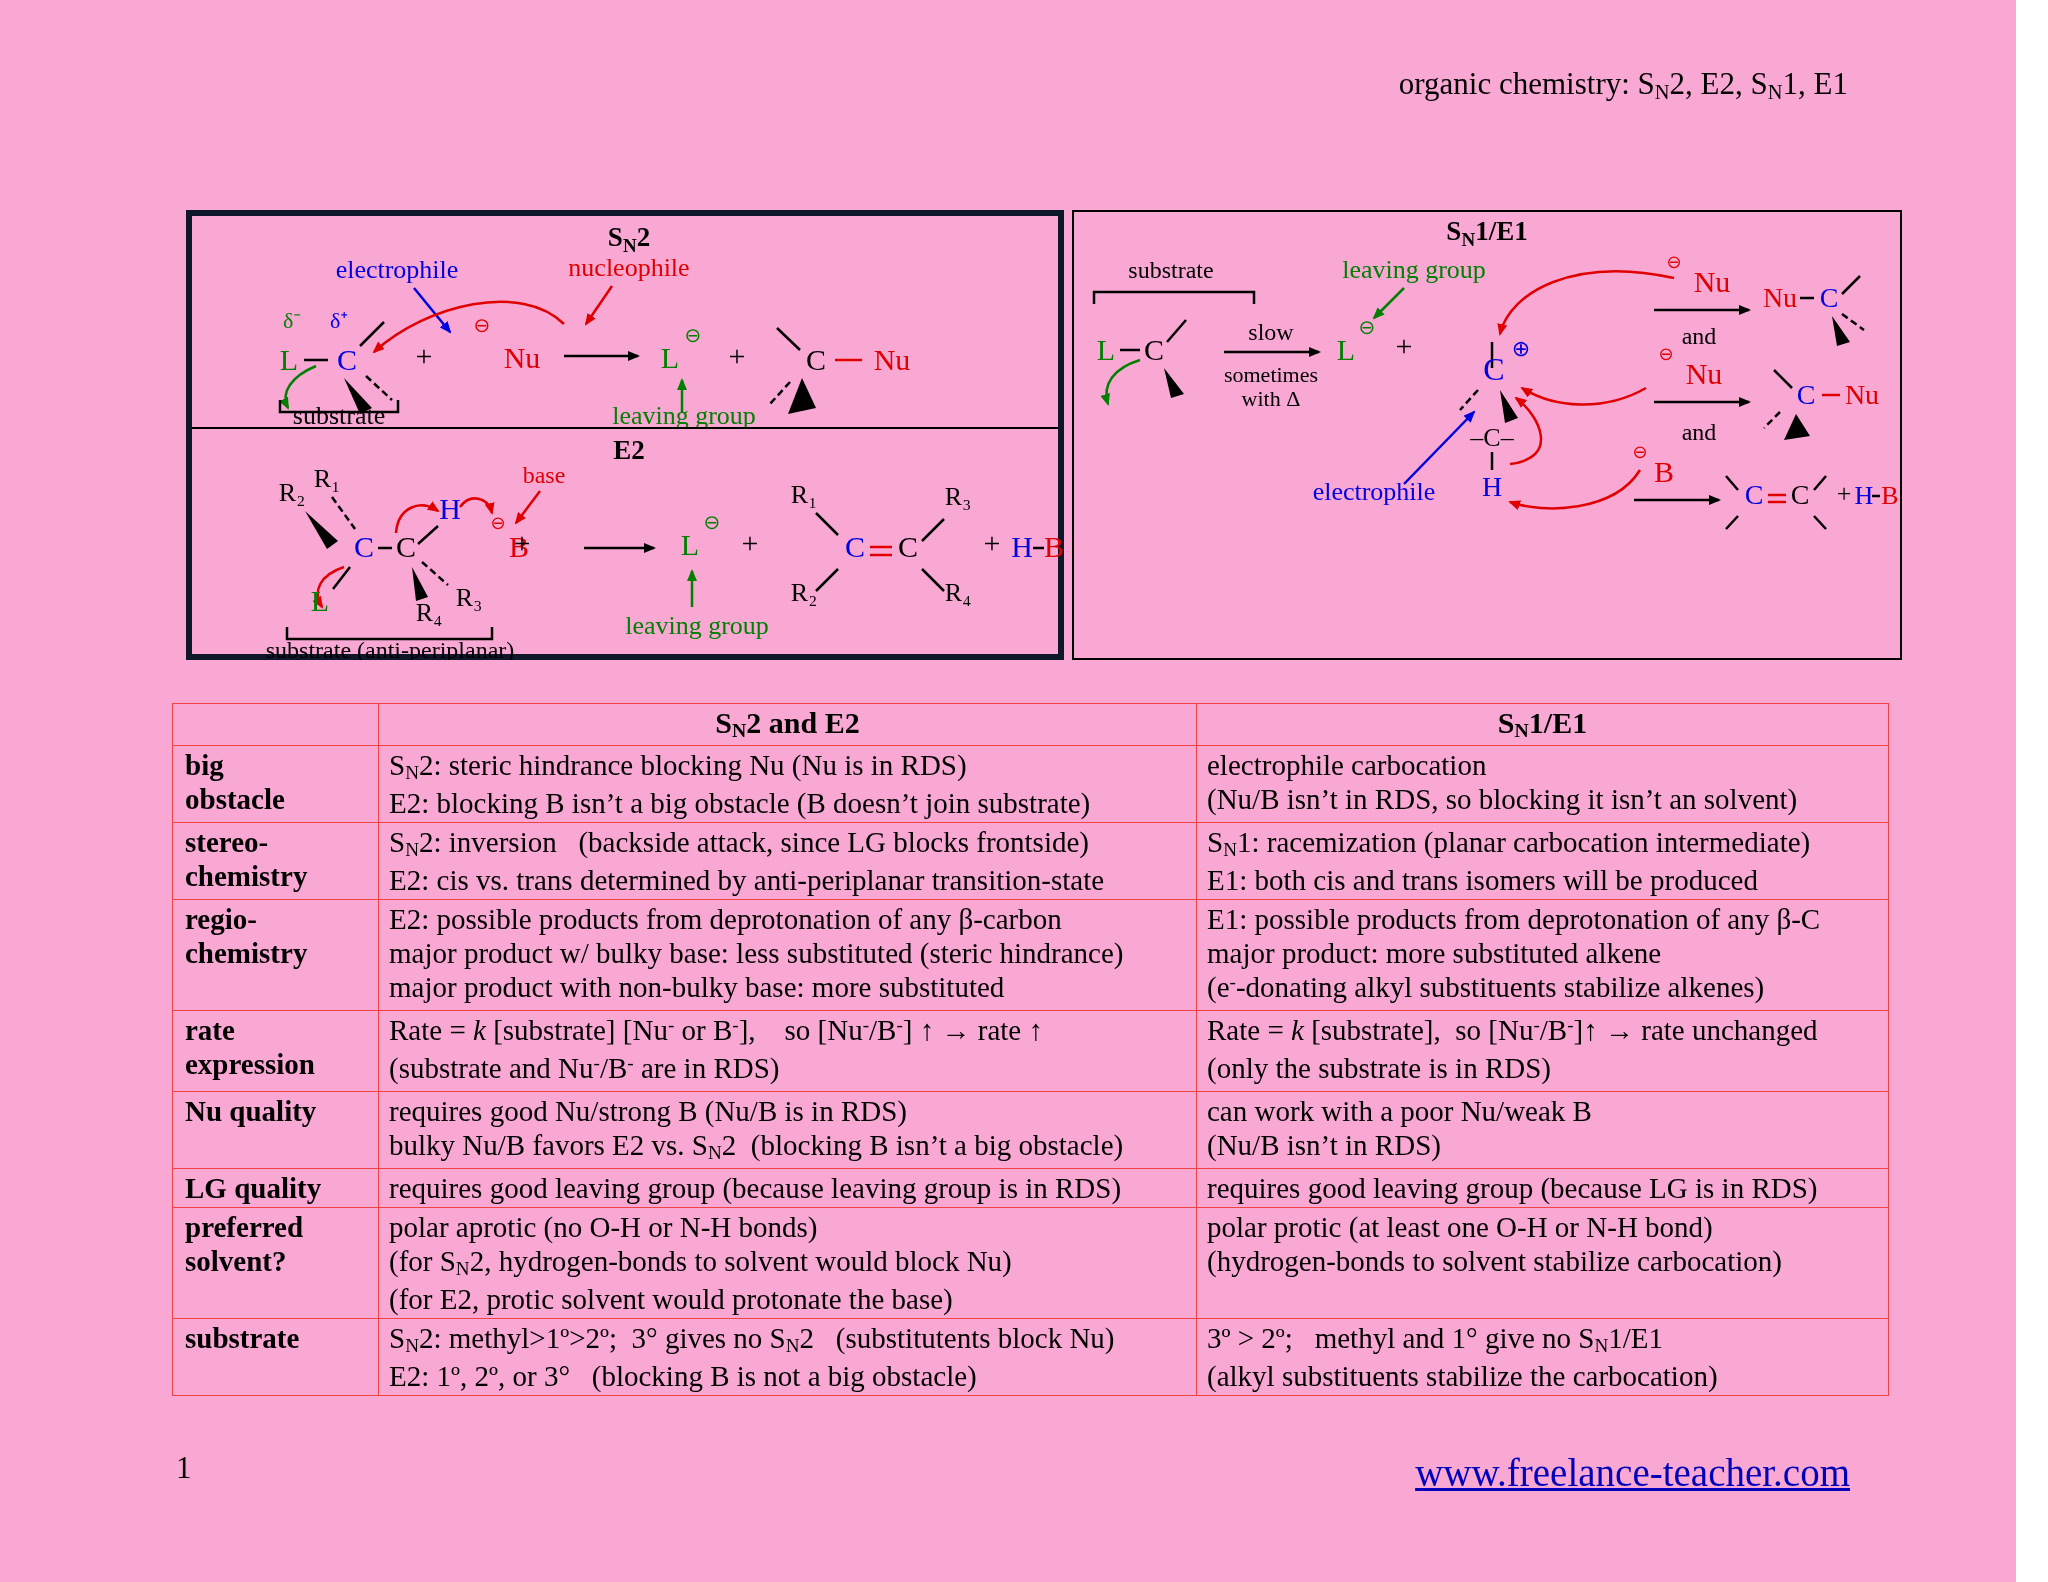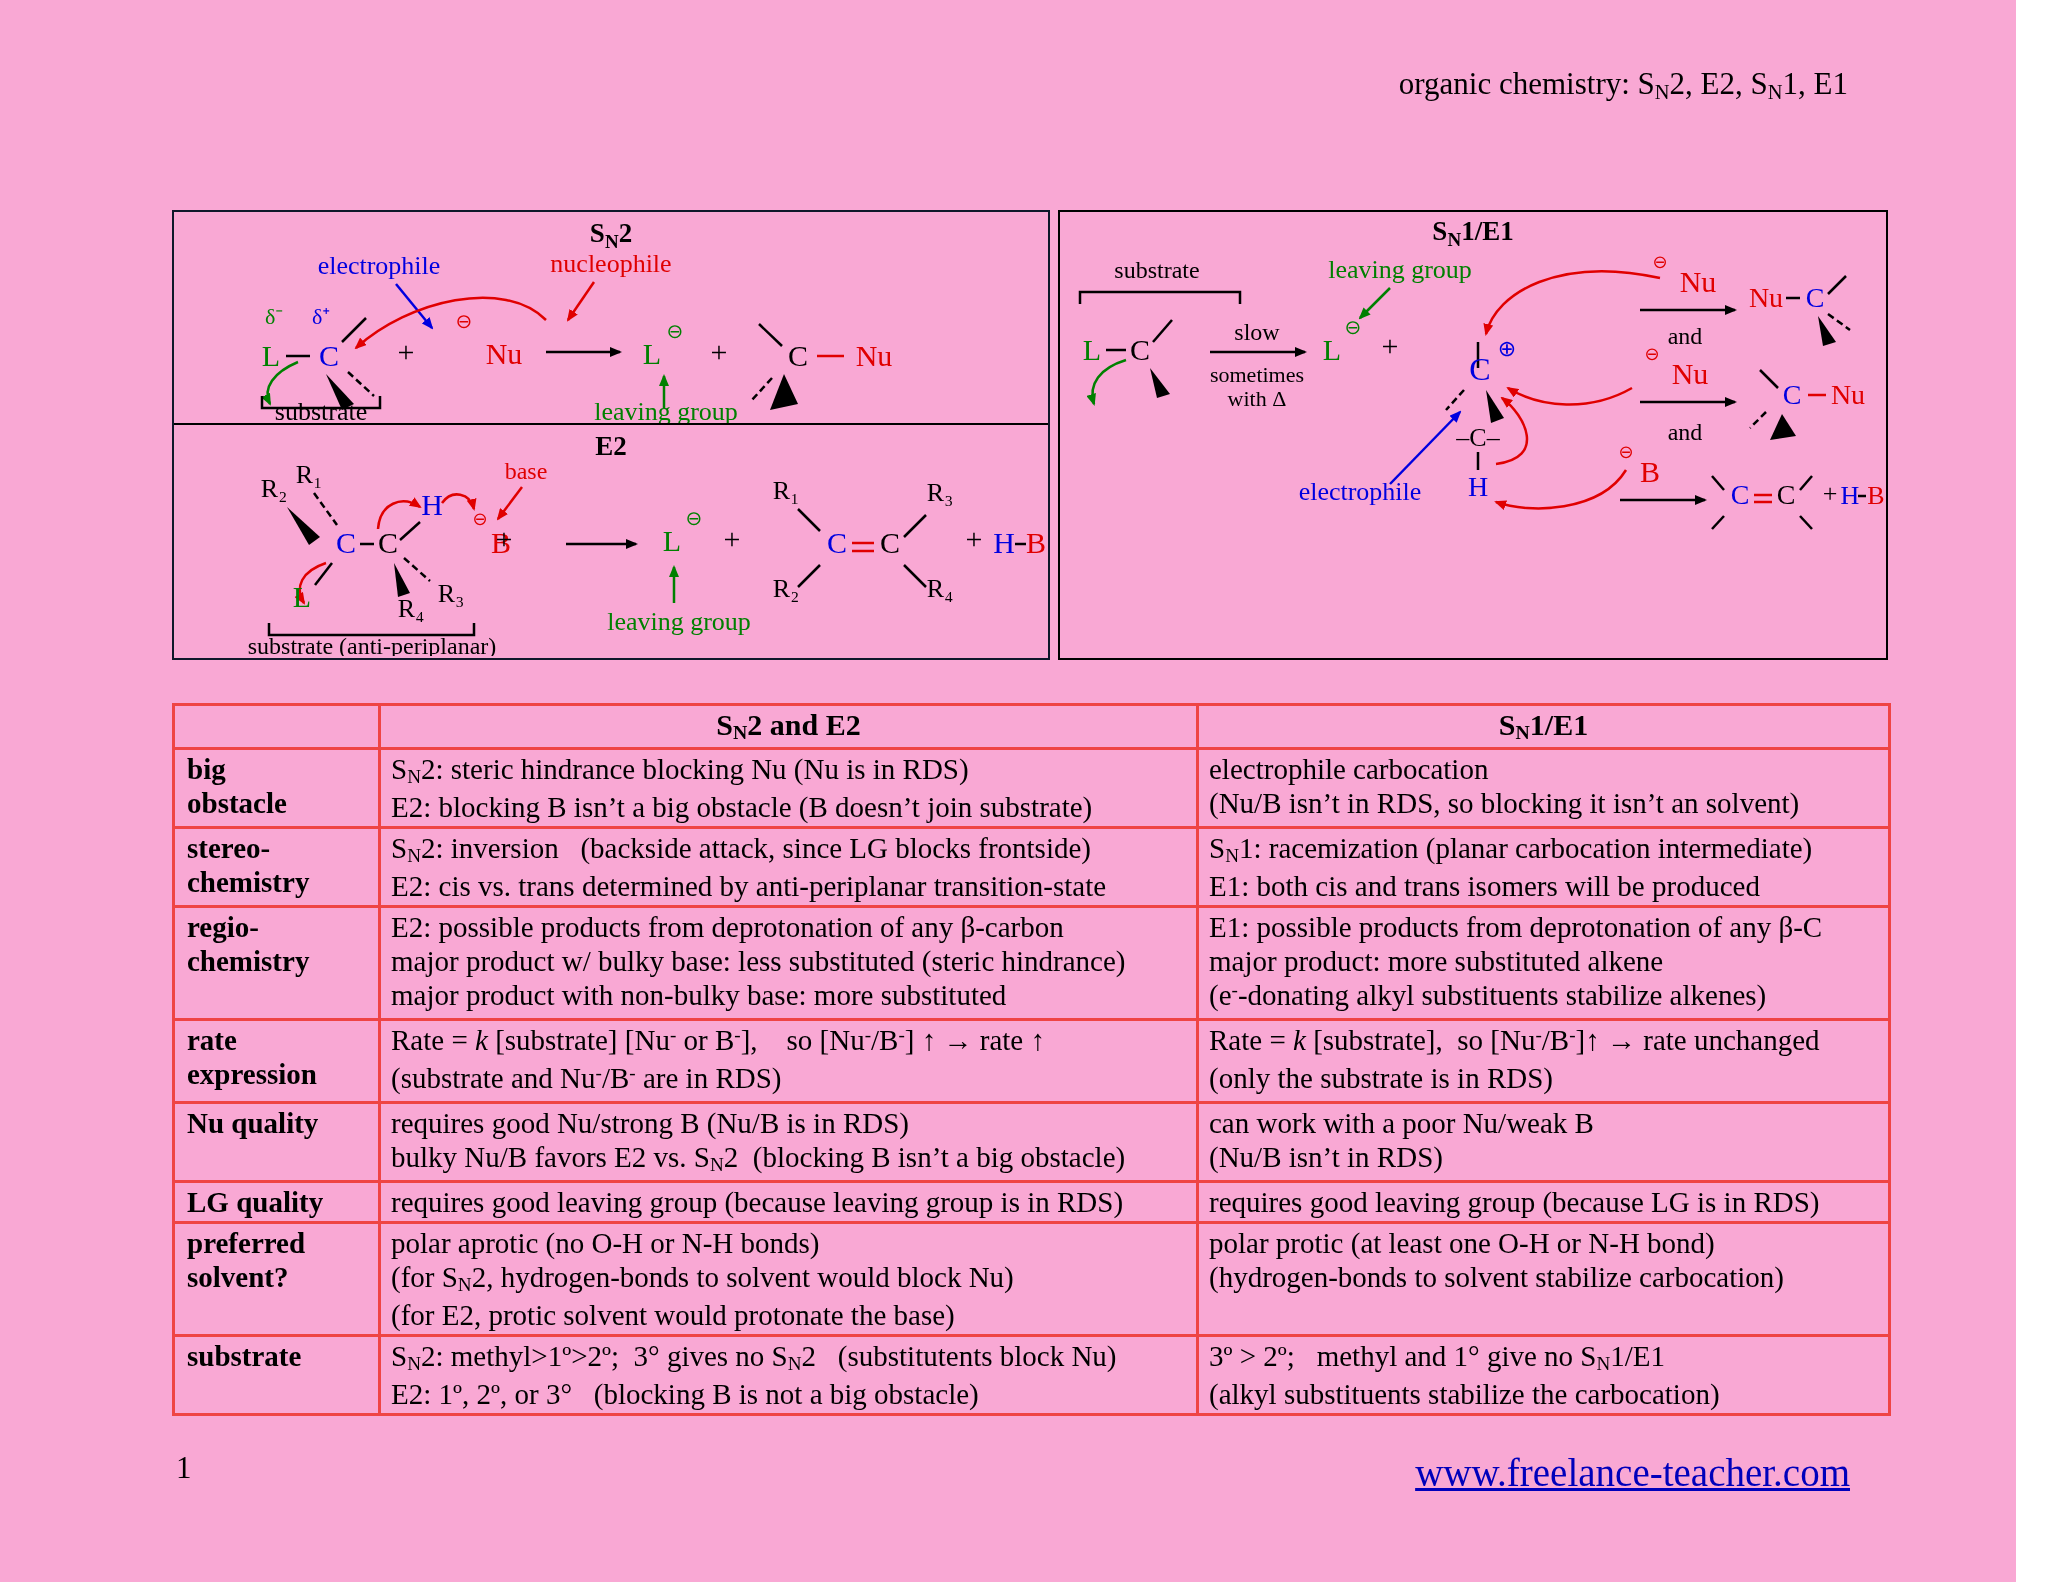--- a/index.html
+++ b/index.html
@@ -11,21 +11,21 @@
   .footer-page{position:absolute;left:176px;top:1450px;font-size:31px;}
   .footer-link{position:absolute;right:166px;top:1450px;font-size:39px;
                color:#0000bb;text-decoration:underline;cursor:pointer;}
 
   sub{font-size:66%;vertical-align:baseline;position:relative;top:0.22em;}
   sup{font-size:66%;vertical-align:baseline;position:relative;top:-0.45em;}
   i{font-style:italic;}
 
   
   .boxes{position:absolute;left:172px;top:210px;display:flex;}
-  .box-left{width:878px;height:450px;border:2px solid #0f172a;box-sizing:border-box;}
+  .box-left{width:878px;height:450px;border:6px solid #0f172a;box-sizing:border-box;margin-left:14px;}
   .box-right{width:830px;height:450px;border:2px solid #000;box-sizing:border-box;margin-left:8px;}
   .sec-sn2{height:211px;border-bottom:2px solid #000;}
   .sec-e2{height:233px;}
   .note{padding:6px 8px 0 8px;font-size:29px;line-height:35px;}
   .note .jline{text-align:justify;text-align-last:justify;}
 
   
   svg text{font-family:"Liberation Serif",serif;}
   .ttl{font-size:27px;font-weight:bold;}
   .subN{font-size:19px;font-weight:bold;}
@@ -34,21 +34,21 @@
   .blk{fill:#000}.red{fill:#e00000}.green{fill:#008000}.blue{fill:#0000e0}
   .sK{stroke:#000;stroke-width:2.5;fill:none}
   .sR{stroke:#e00000;stroke-width:2.5;fill:none}
   .sG{stroke:#008000;stroke-width:2.5;fill:none}
   .sB{stroke:#0000e0;stroke-width:2.5;fill:none}
   .dash{stroke-dasharray:7 4;}
 
   
   .cmp-table{position:absolute;left:172px;top:703px;width:1716px;
              border-collapse:collapse;font-size:29px;line-height:34px;table-layout:fixed;}
-  .cmp-table th,.cmp-table td{border:3px solid #ef4444;padding:2px 10px;vertical-align:top;text-align:left;}
+  .cmp-table th,.cmp-table td{border:1px solid #ef4444;padding:2px 10px;vertical-align:top;text-align:left;}
   .cmp-table thead th{text-align:center;font-weight:bold;font-size:30px;}
   .cmp-table tbody th{font-weight:bold;padding-left:12px;}
   .cell-line{line-height:34px;}
 </style>
 </head>
 <body>
 
 <div class="page">
 
   <div class="doc-header">organic chemistry: S<sub>N</sub>2, E2, S<sub>N</sub>1, E1</div>

